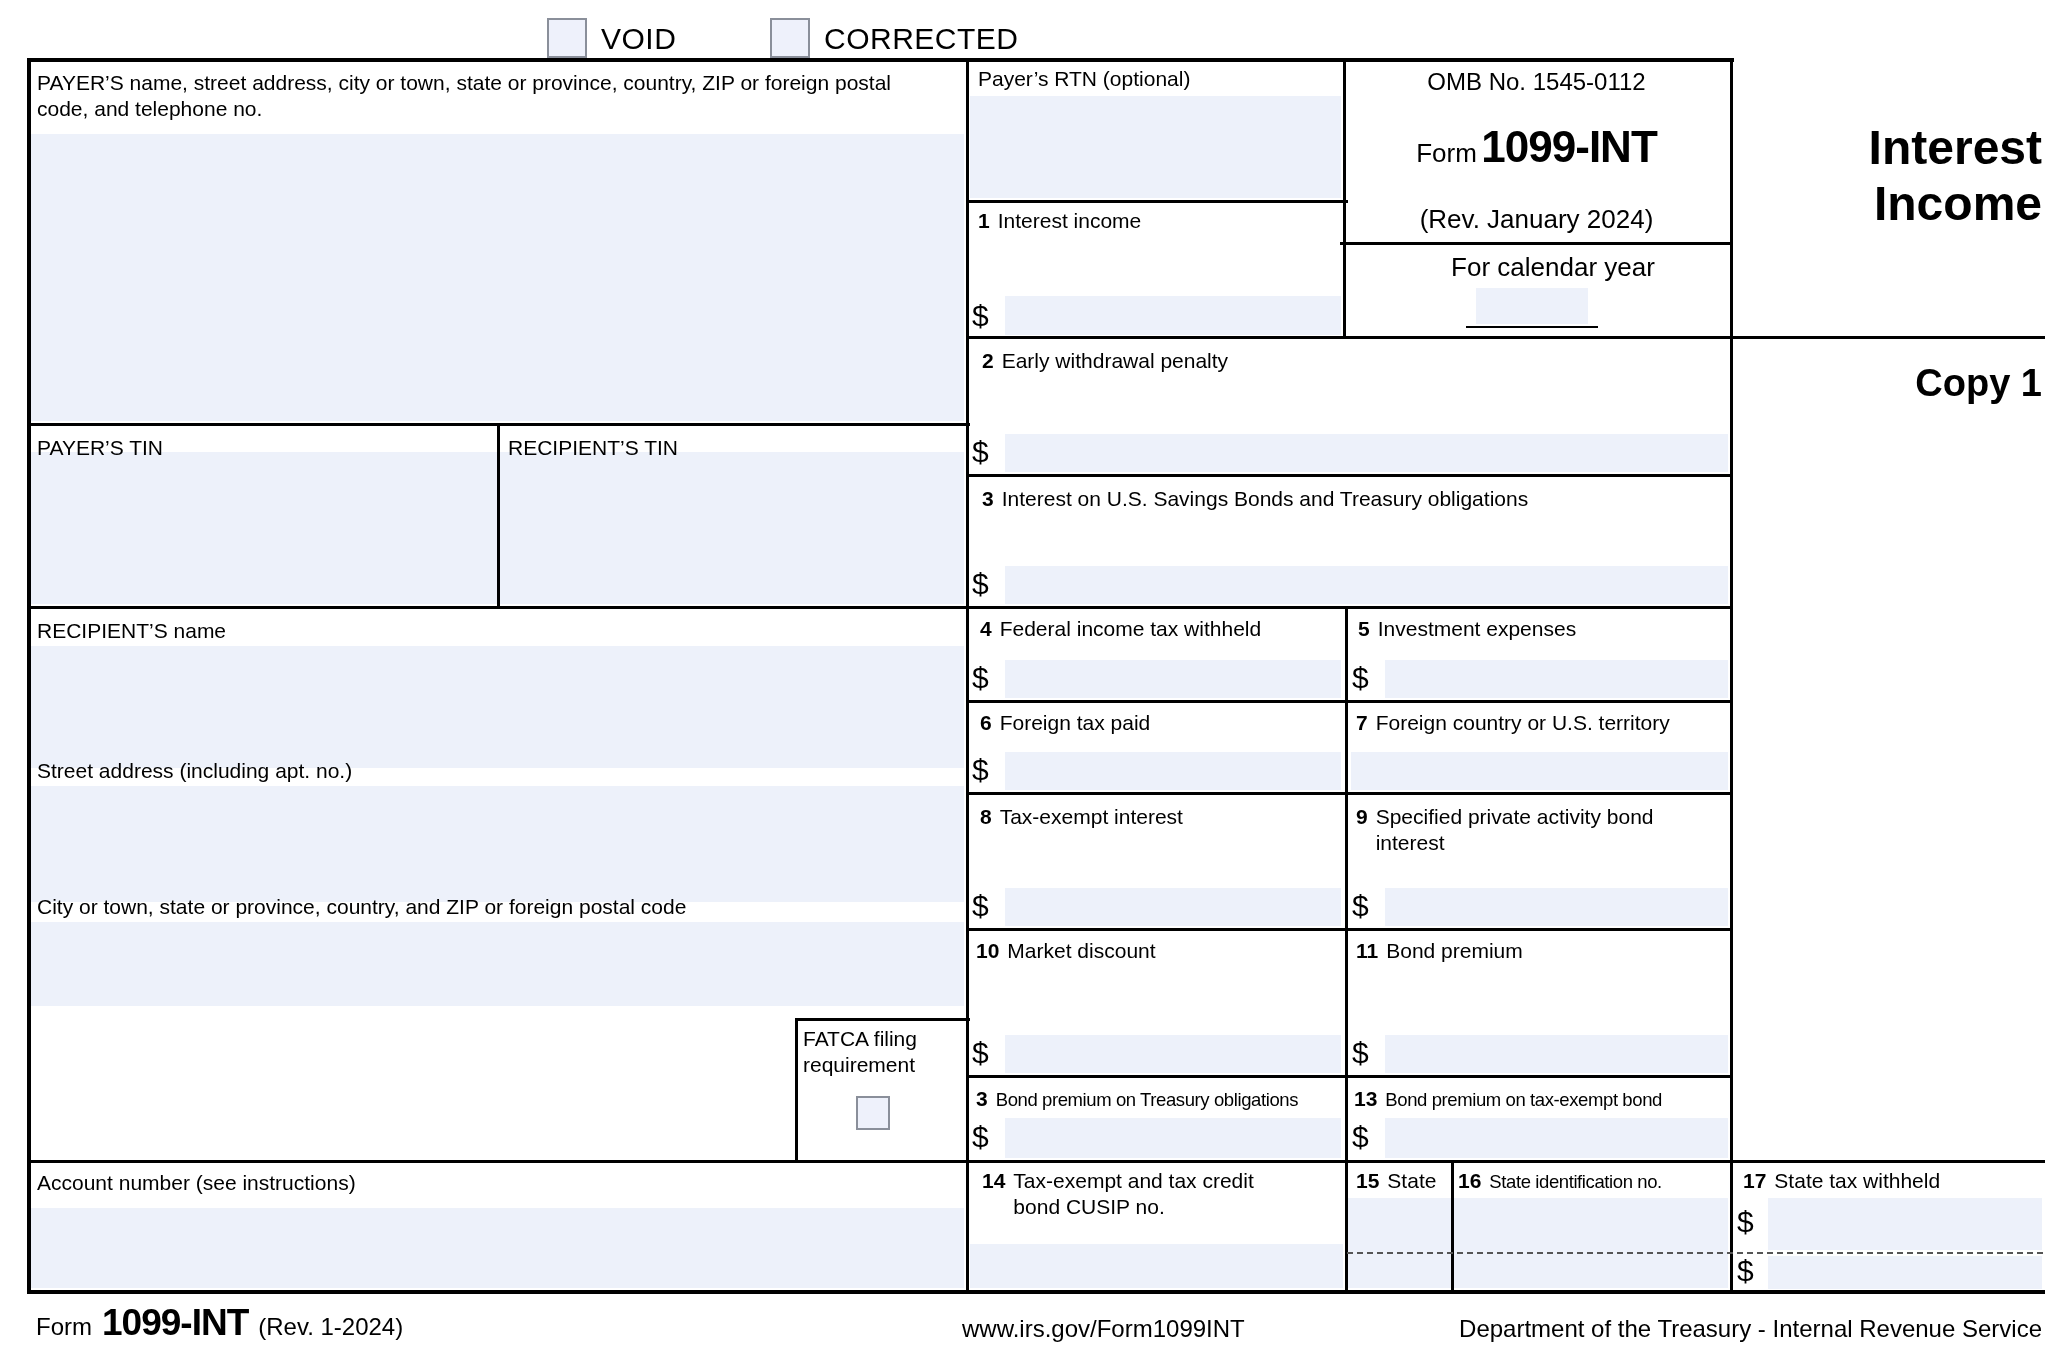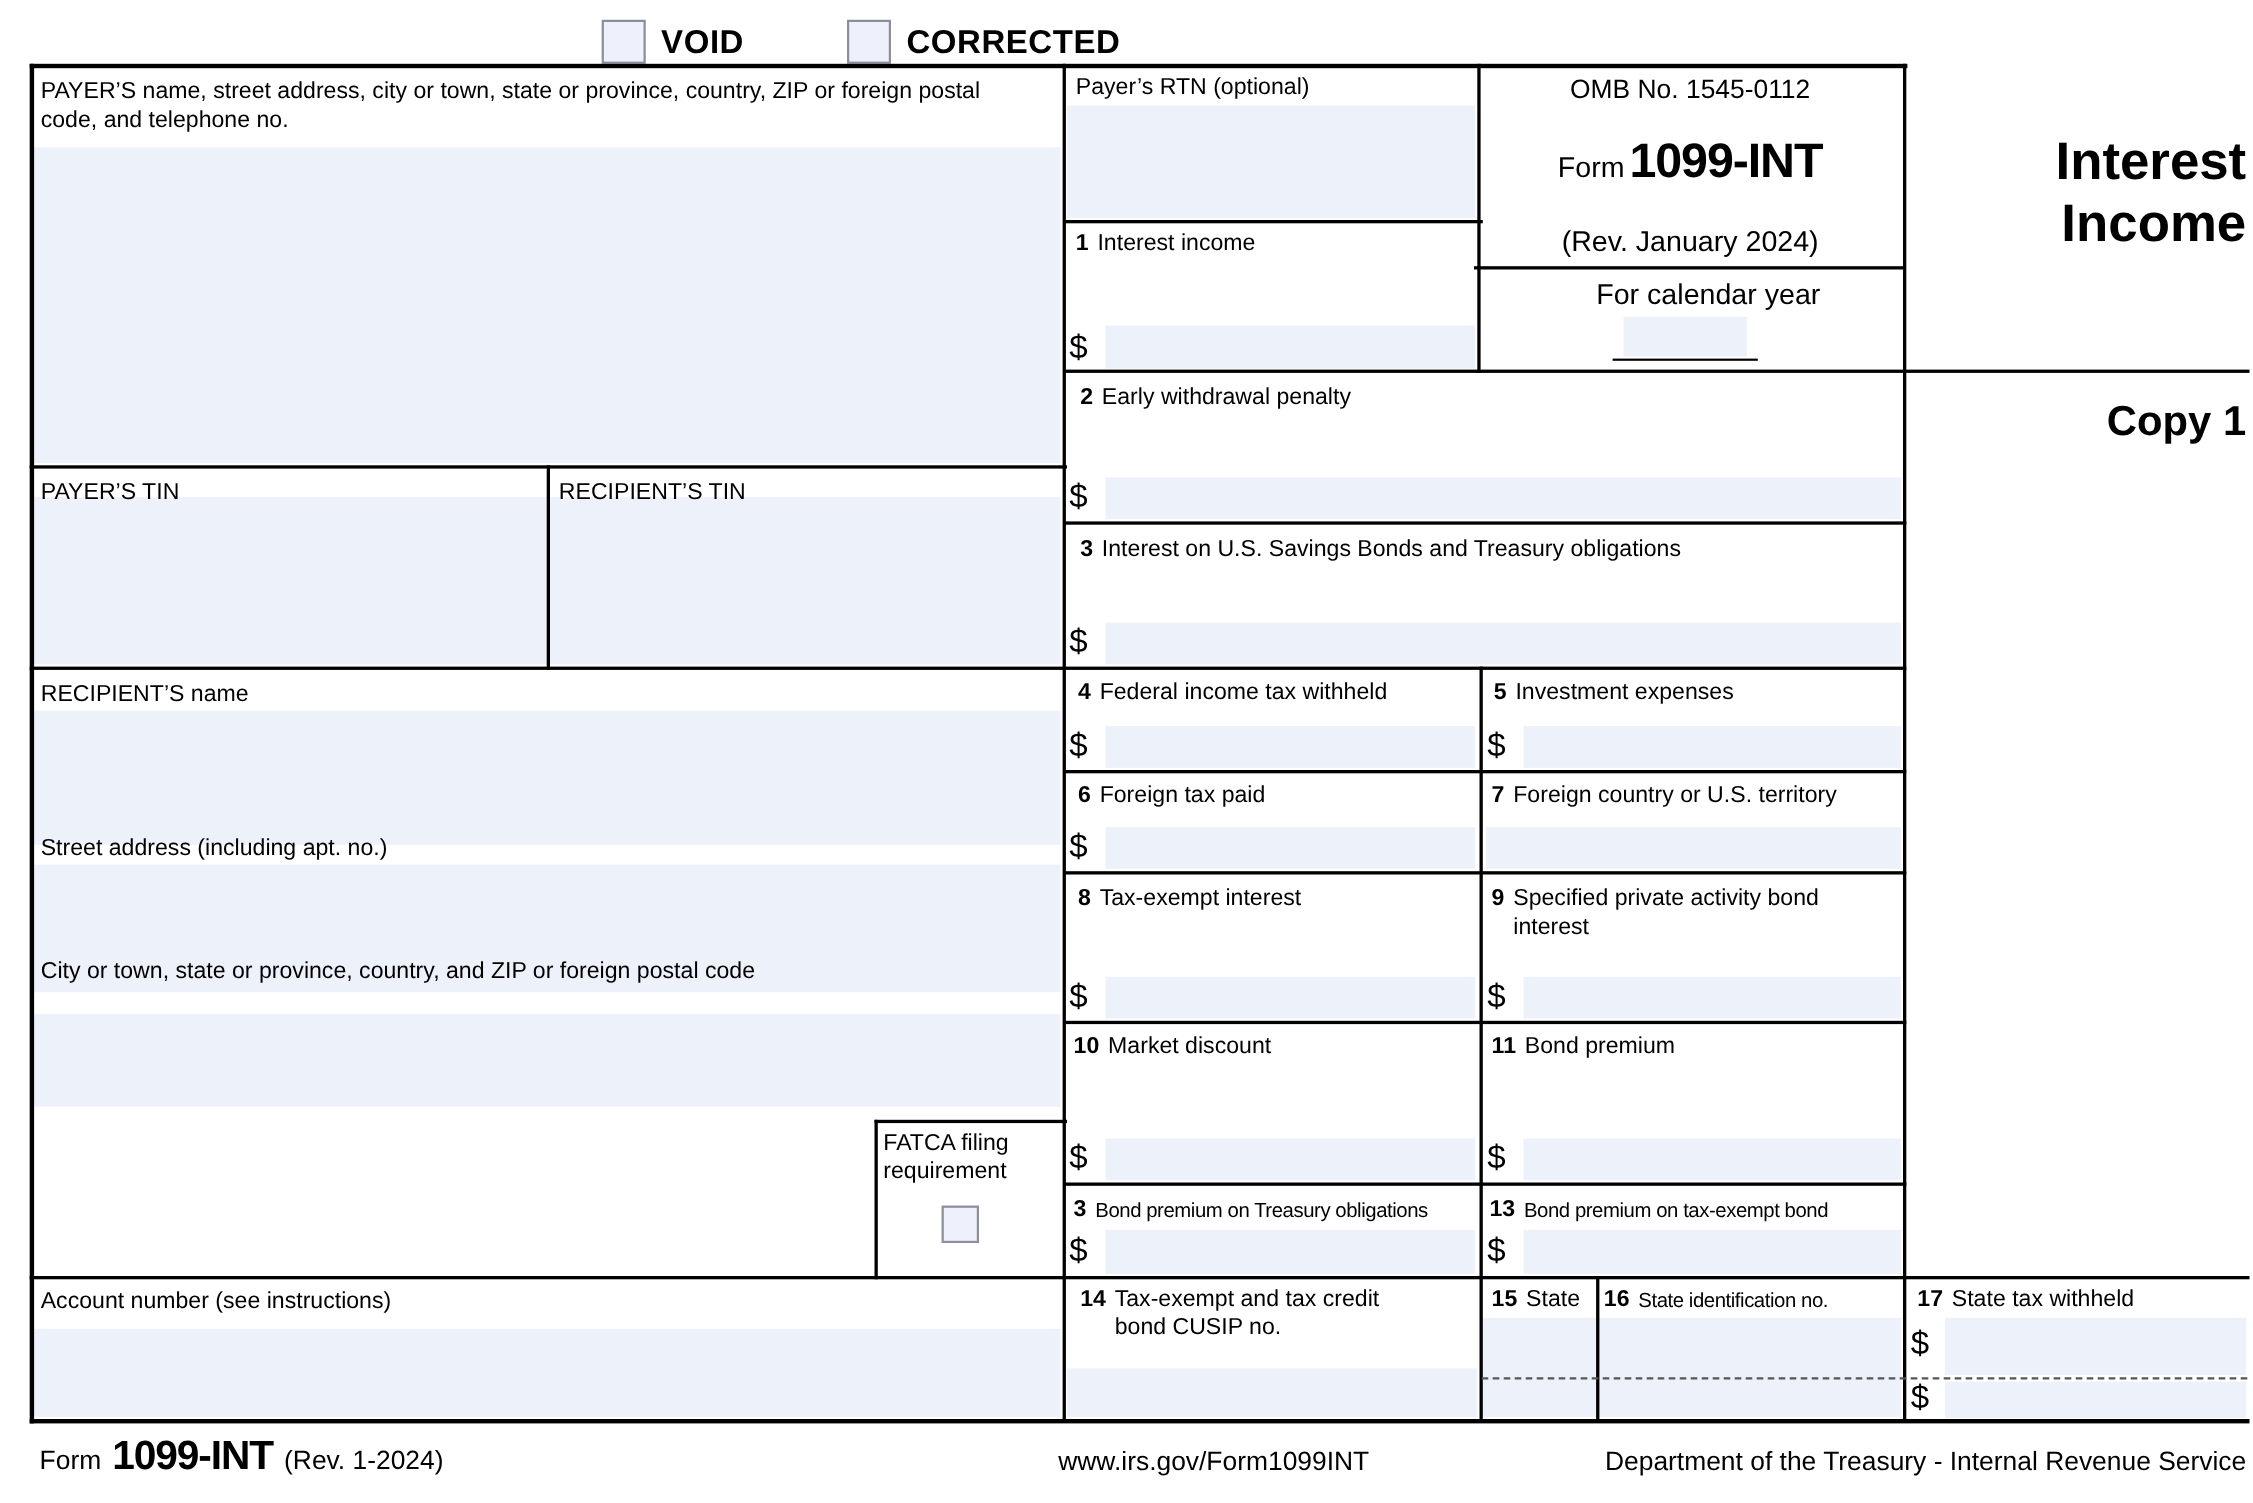--- a/index.html
+++ b/index.html
@@ -11,21 +11,21 @@
   .hline { height:3px; }
   .vline { width:3px; }
   .field { position:absolute; background:#edf1fa; }
   .lbl { position:absolute; font-size:21px; line-height:1.25; white-space:nowrap; }
   .wrap { white-space:normal; }
   .boxlab { position:absolute; display:flex; gap:8px; font-size:21px; line-height:1.25; align-items:flex-start; }
   .boxlab .bnum { font-weight:700; }
   .cond { font-size:18.5px; letter-spacing:-0.4px; }
   .dollar { position:absolute; font-size:30px; line-height:1; }
   .checkbox { position:absolute; background:#eef1fb; border:2px solid #8a8f9a; }
-  .cklabel { position:absolute; font-size:30px; font-weight:700; letter-spacing:0.5px; }
+  .cklabel { position:absolute; font-size:30px; font-weight:400; letter-spacing:0.5px; }
   .center-col { position:absolute; text-align:center; }
   .right-col { position:absolute; right:6px; text-align:right; font-weight:700; }
   .dashed { position:absolute; border-top:2px dashed #555; height:0; }
   .underline { position:absolute; background:#000; height:2px; }
 </style>
 </head>
 <body>
 
 <div id="form-canvas">
 
@@ -85,21 +85,21 @@
   <div class="vline" style="left:795px;top:1018px;height:145px"></div>
   <div class="vline" style="left:1451px;top:1160px;height:133px"></div>
 
   <div class="dashed" style="left:1347px;top:1252px;width:696px"></div>
 
   <div class="lbl wrap" style="left:37px;top:70px;width:910px">PAYER’S name, street address, city or town, state or province, country, ZIP or foreign postal code, and telephone no.</div>
   <div class="lbl" style="left:37px;top:435px">PAYER’S TIN</div>
   <div class="lbl" style="left:508px;top:435px">RECIPIENT’S TIN</div>
   <div class="lbl" style="left:37px;top:618px">RECIPIENT’S name</div>
   <div class="lbl" style="left:37px;top:758px">Street address (including apt. no.)</div>
-  <div class="lbl" style="left:37px;top:870px">City or town, state or province, country, and ZIP or foreign postal code</div>
+  <div class="lbl" style="left:37px;top:894px">City or town, state or province, country, and ZIP or foreign postal code</div>
   <div class="lbl wrap" style="left:803px;top:1026px;width:145px">FATCA filing requirement</div>
   <div class="checkbox" style="left:856px;top:1096px;width:34px;height:34px"></div>
   <div class="lbl" style="left:37px;top:1170px">Account number (see instructions)</div>
 
   <div class="lbl" style="left:978px;top:66px">Payer’s RTN (optional)</div>
 
   <div class="boxlab" style="left:978px;top:208px">
     <span class="bnum">1</span>
       <span>Interest income</span>
   </div>

